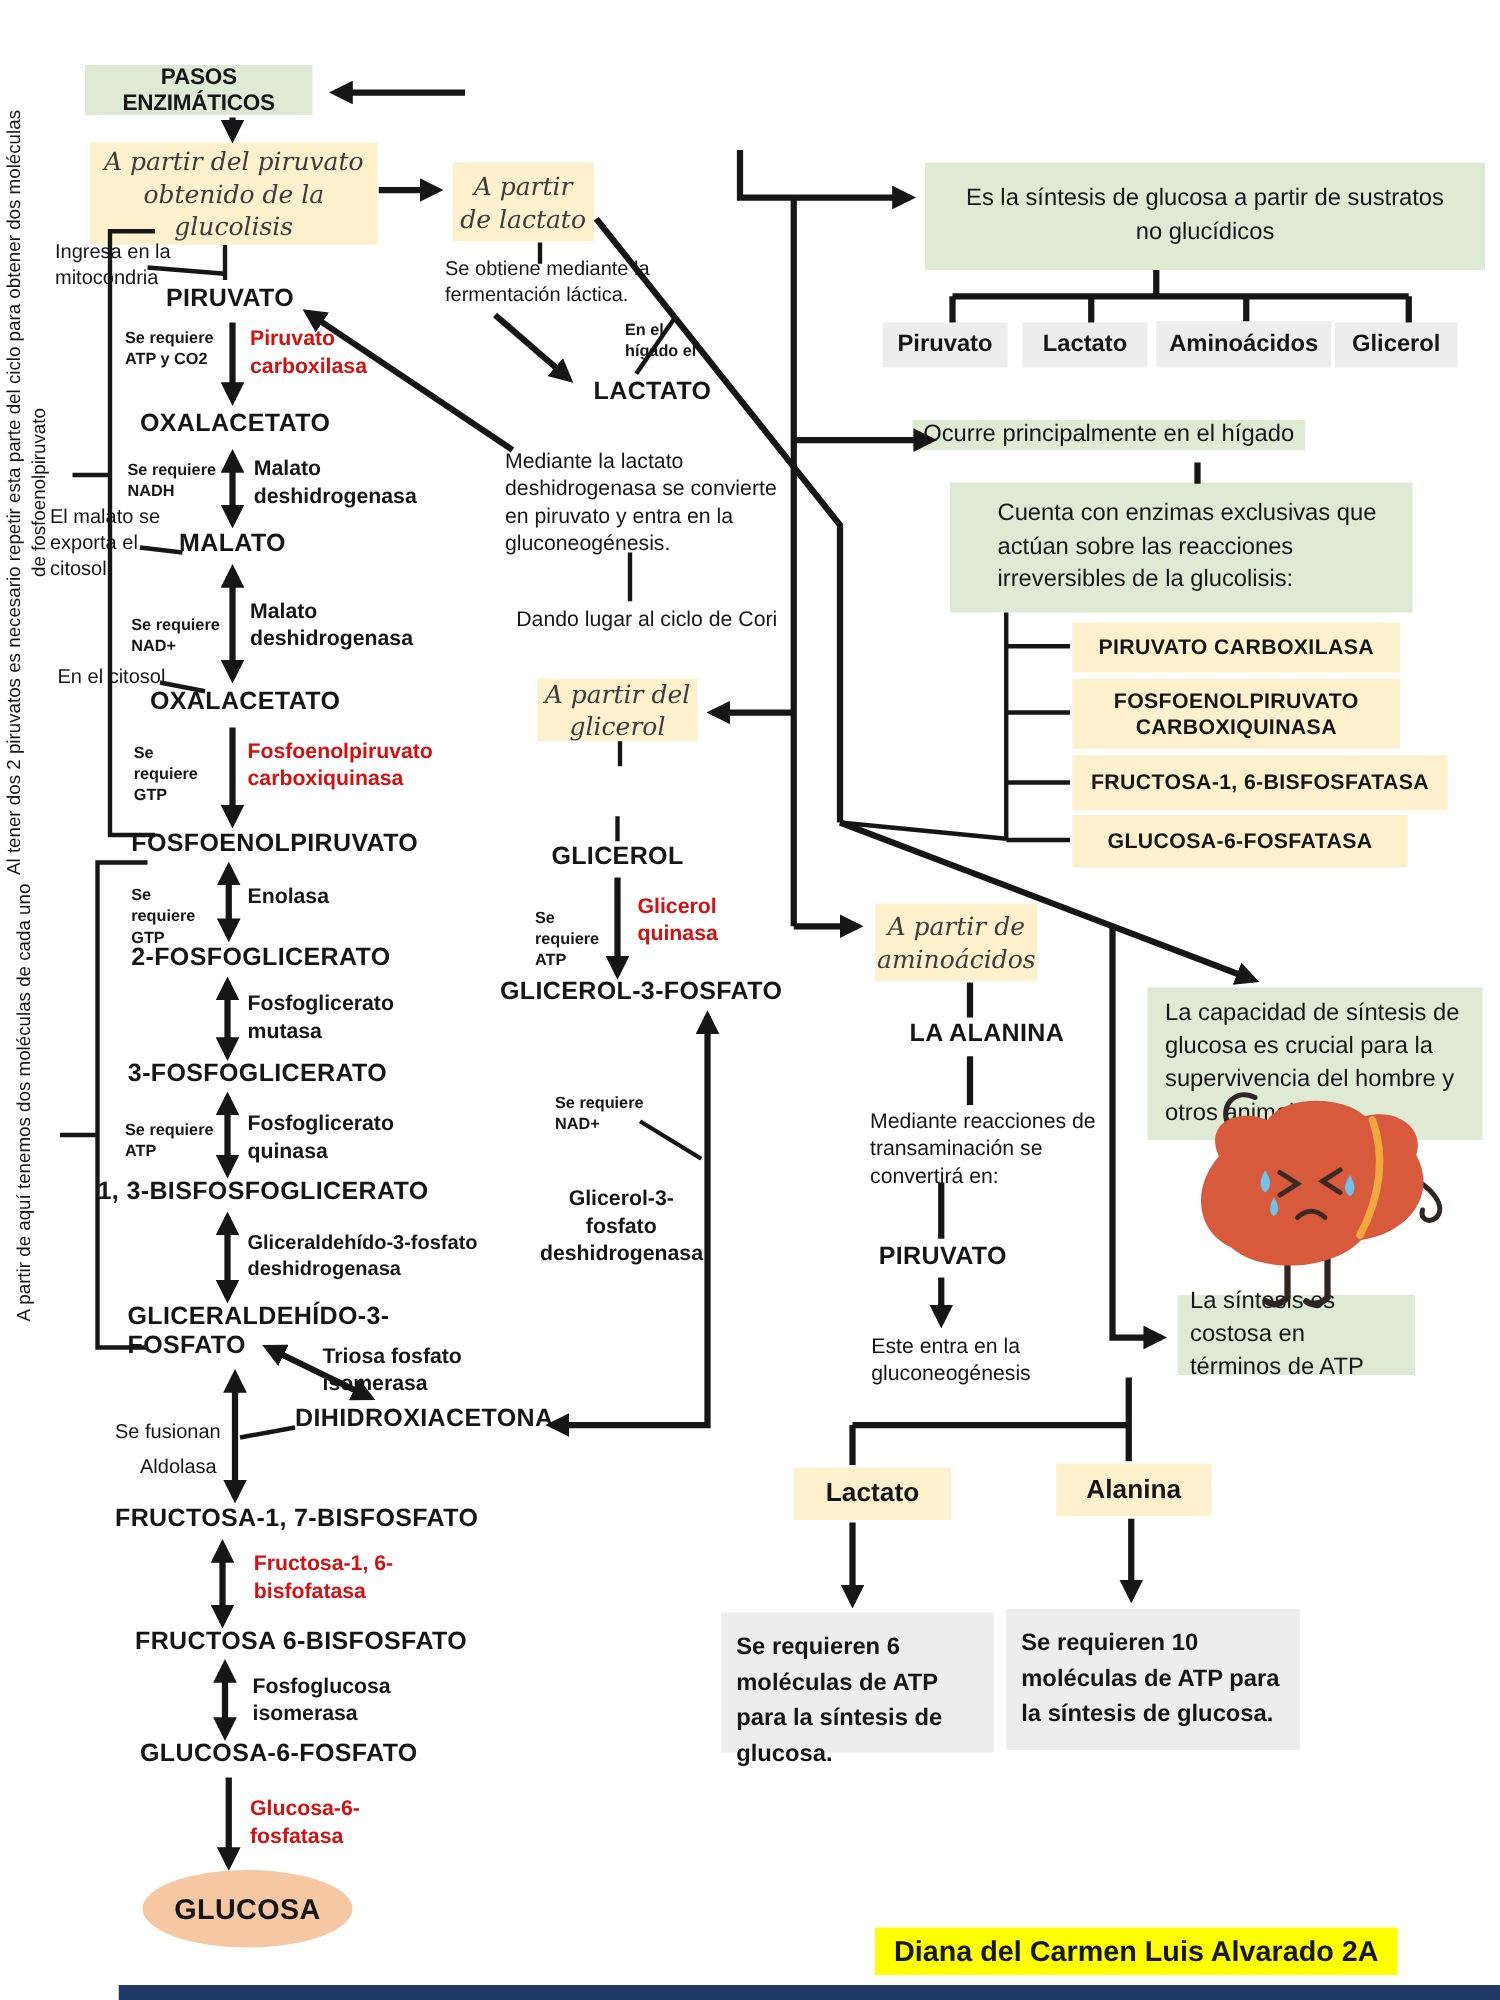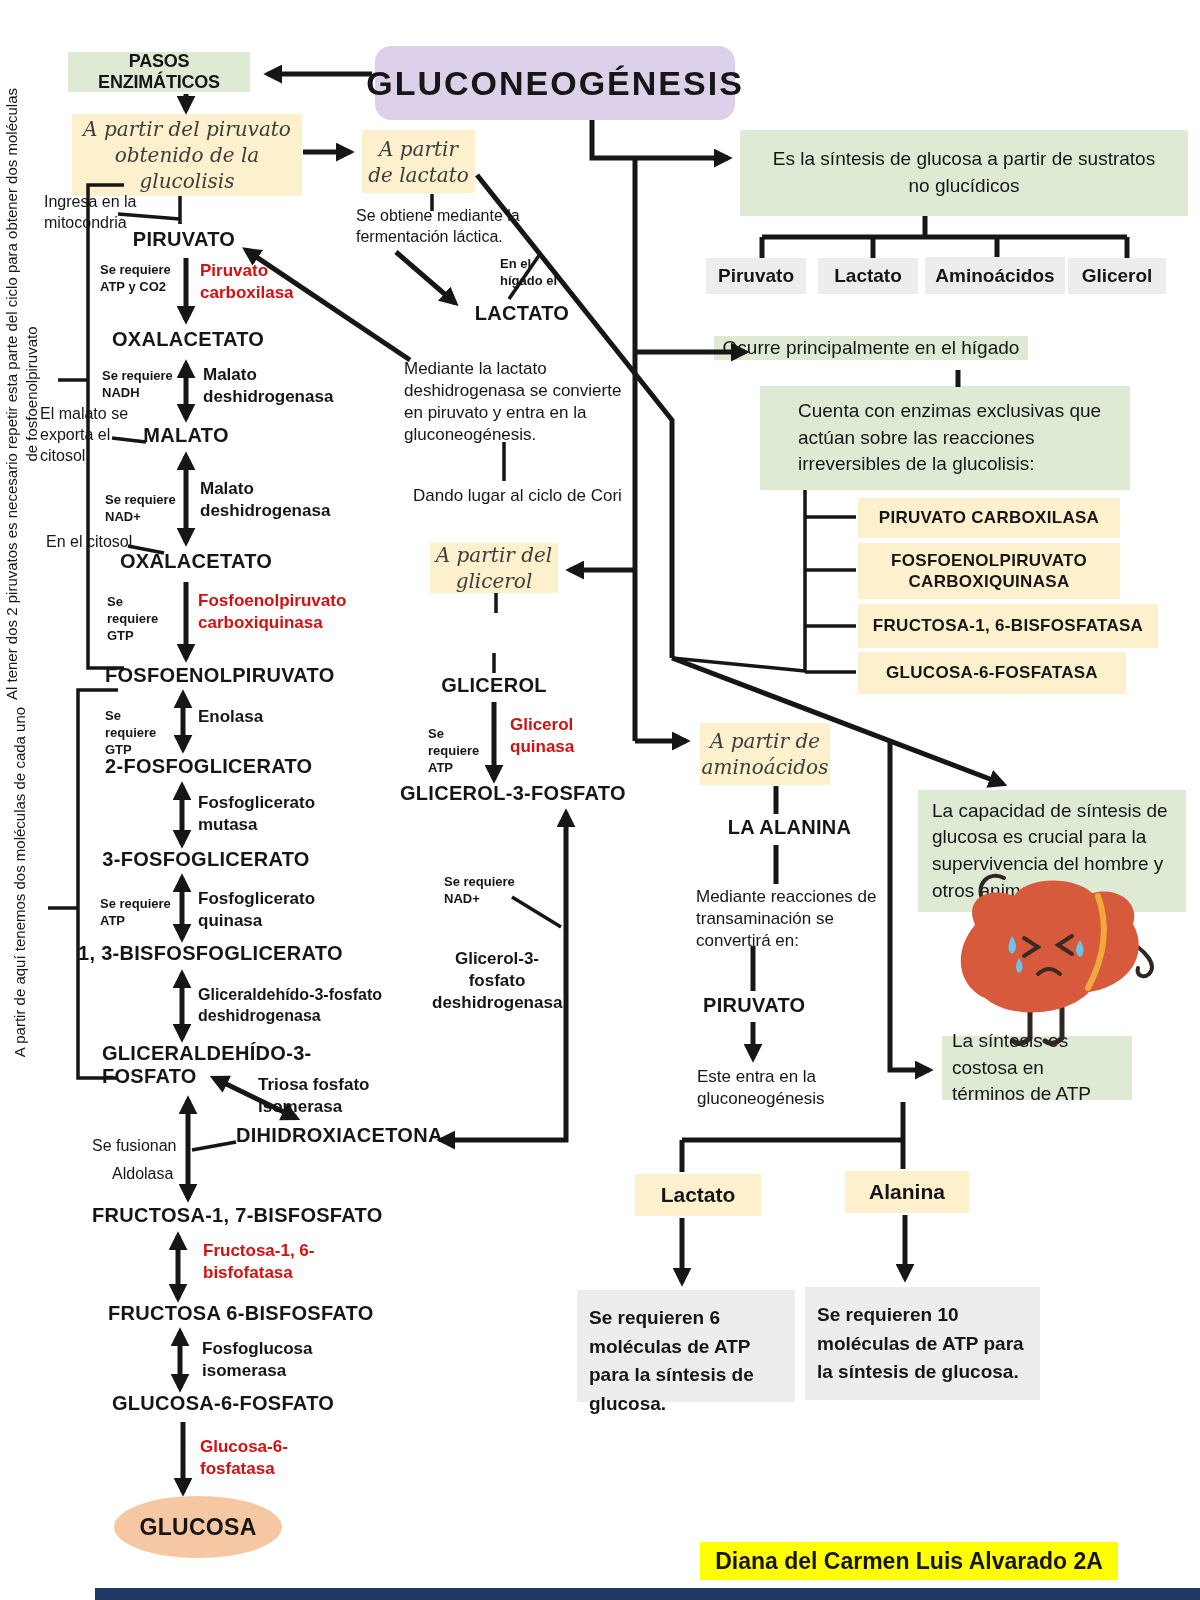--- a/index.html
+++ b/index.html
@@ -37,29 +37,28 @@
   .sig{position:absolute;background:var(--c-highlight,#ff0);display:flex;align-items:center;
        justify-content:center;font-weight:700;font-size:23px}
   .navy{position:absolute;background:var(--c-navy,#203864)}
 </style>
 </head>
 <body>
 
 <div class="canvas">
 
   <div class="box green pasostx" style="left:68px;top:52px;width:182px;height:40px">PASOS ENZIMÁTICOS</div>
-  <div class="box purple titletx" style="left:375px;top:46px;width:360px;height:74px">GLUCONEOGÉNESIS</div>
   <div class="box cream src" style="left:72px;top:114px;width:230px;height:82px;padding:4px 10px">A partir del piruvato obtenido de la glucolisis</div>
   <div class="box cream src" style="left:362px;top:130px;width:113px;height:63px;padding:4px">A partir de lactato</div>
   <div class="box green gbig" style="left:740px;top:130px;width:448px;height:86px;padding:4px 26px">Es la síntesis de glucosa a partir de sustratos no glucídicos</div>
   <div class="box gray sub" style="left:706px;top:258px;width:100px;height:36px">Piruvato</div>
   <div class="box gray sub" style="left:818px;top:258px;width:100px;height:36px">Lactato</div>
   <div class="box gray sub" style="left:925px;top:257px;width:140px;height:37px">Aminoácidos</div>
   <div class="box gray sub" style="left:1068px;top:258px;width:98px;height:36px">Glicerol</div>
-  <div class="box green gbig" style="left:714px;top:336px;width:314px;height:24px">Ocurre principalmente en el hígado</div>
+  <div class="box green gbig" style="left:730px;top:336px;width:314px;height:24px">Ocurre principalmente en el hígado</div>
   <div class="box green gbig" style="left:760px;top:386px;width:370px;height:104px;padding:6px 16px 6px 38px;text-align:left;justify-content:flex-start">Cuenta con enzimas exclusivas que actúan sobre las reacciones irreversibles de la glucolisis:</div>
   <div class="box cream ebox" style="left:858px;top:498px;width:262px;height:40px">PIRUVATO CARBOXILASA</div>
   <div class="box cream ebox" style="left:858px;top:543px;width:262px;height:56px;padding:2px 18px">FOSFOENOLPIRUVATO CARBOXIQUINASA</div>
   <div class="box cream ebox" style="left:858px;top:604px;width:300px;height:44px">FRUCTOSA-1, 6-BISFOSFATASA</div>
   <div class="box cream ebox" style="left:858px;top:652px;width:268px;height:42px">GLUCOSA-6-FOSFATASA</div>
   <div class="box cream src" style="left:430px;top:543px;width:128px;height:50px;padding:2px">A partir del glicerol</div>
   <div class="box cream src" style="left:700px;top:723px;width:130px;height:62px;padding:1px">A partir de aminoácidos</div>
   <div class="box green gbig" style="left:918px;top:790px;width:268px;height:122px;padding:6px 14px;text-align:left">La capacidad de síntesis de glucosa es crucial para la supervivencia del hombre y otros animales.</div>
   <div class="box green gbig" style="left:942px;top:1036px;width:190px;height:64px;padding:4px 10px;text-align:left">La síntesis es costosa en términos de ATP</div>
   <div class="box cream costlbl" style="left:635px;top:1174px;width:126px;height:42px">Lactato</div>

